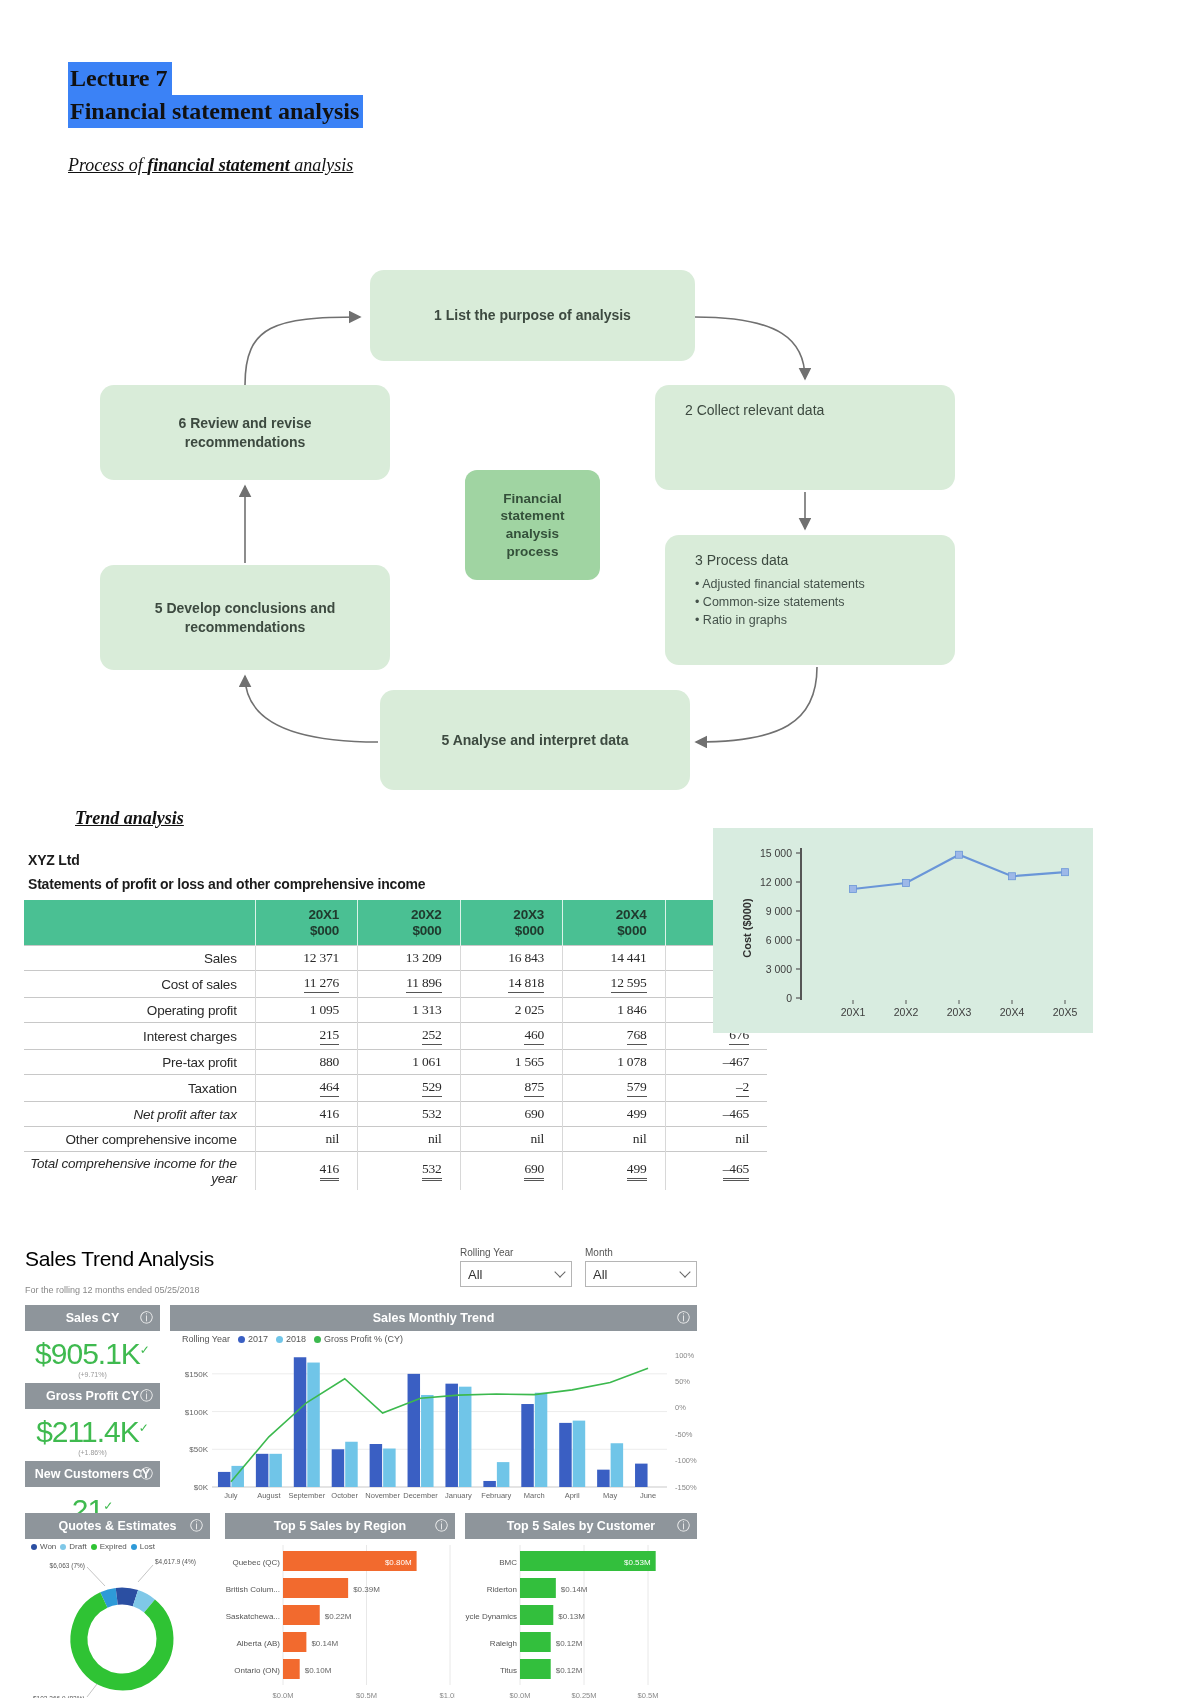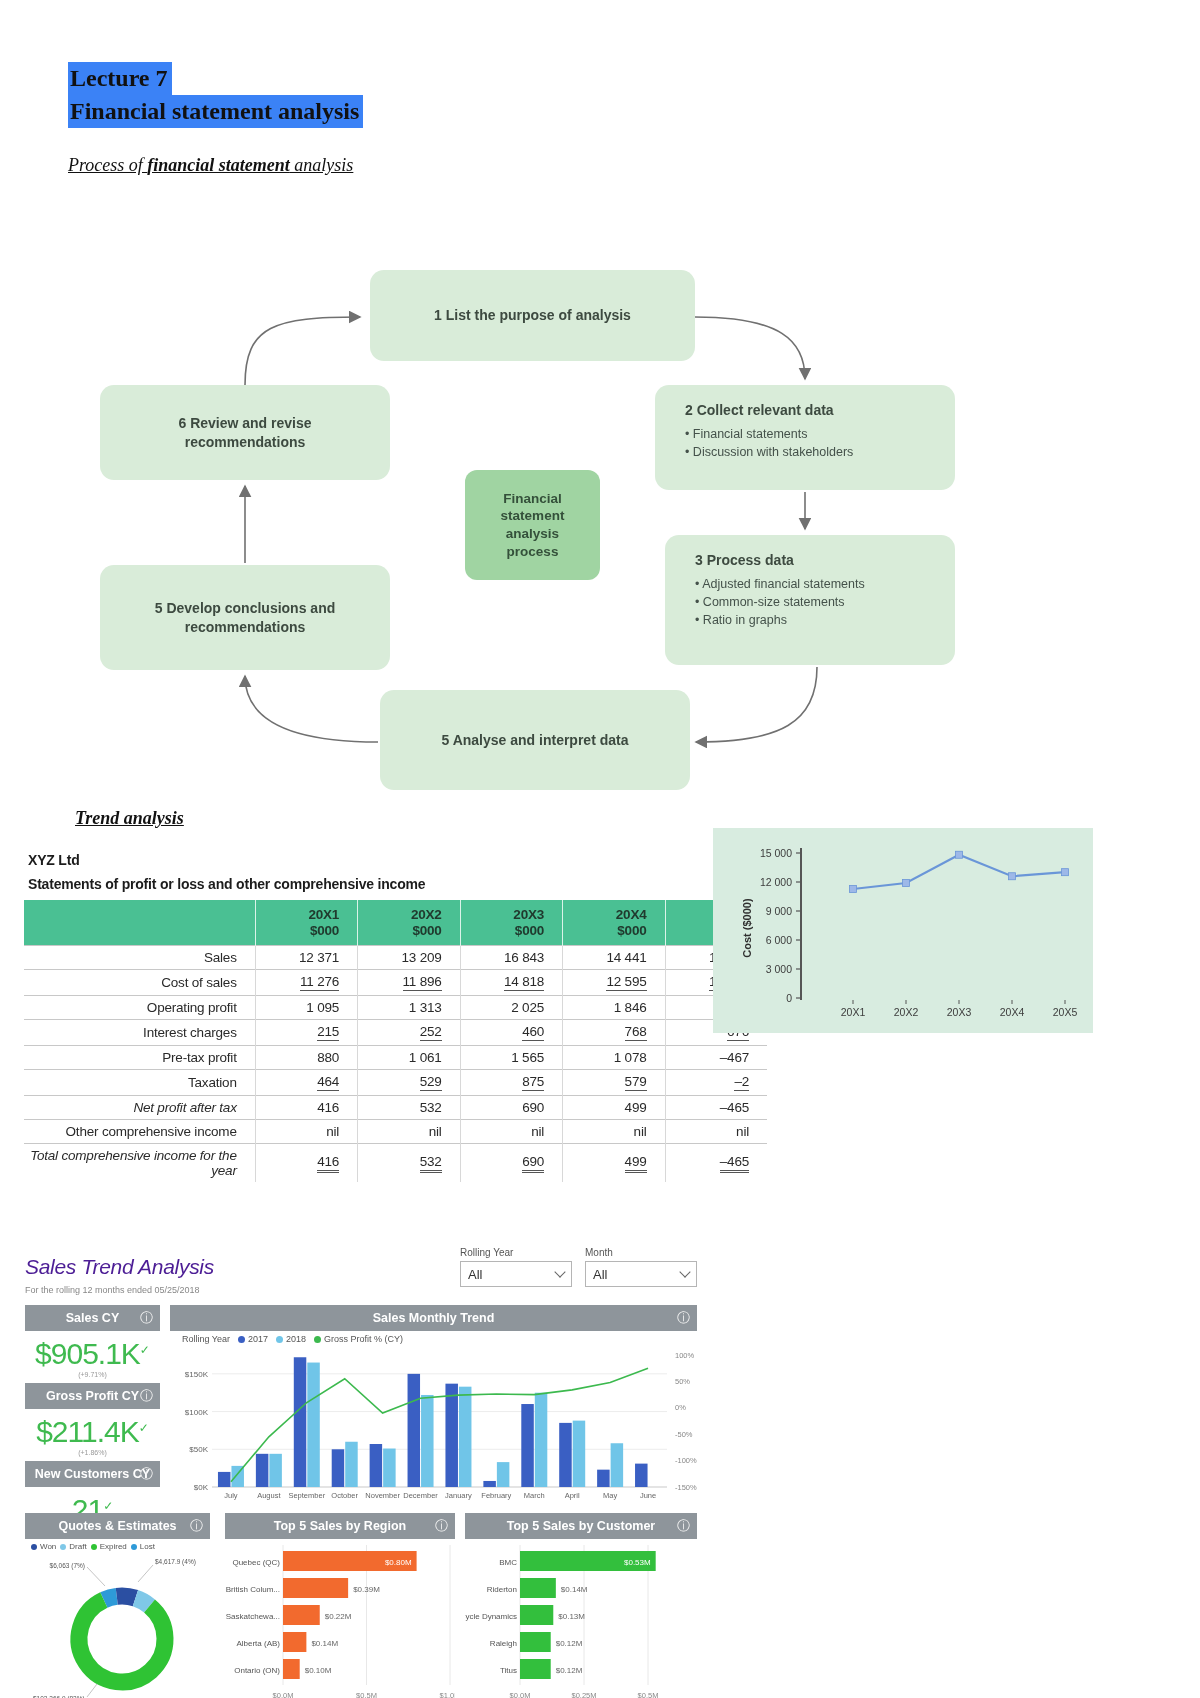--- a/index.html
+++ b/index.html
@@ -15,48 +15,48 @@
   .heading-process .bd{font-weight:bold;}
   .heading-trend{position:absolute;left:75px;top:808px;font-family:"Liberation Serif",serif;
                  font-size:18px;font-style:italic;font-weight:600;color:#111;text-decoration:underline;}
   
   .diagram{position:absolute;left:90px;top:255px;width:830px;height:560px;}
   .diagram svg.arrows{position:absolute;left:0;top:0;width:830px;height:560px;}
   .step-box{position:absolute;background:#d9ecd9;border-radius:14px;color:#3d4a40;
             font-size:14px;font-weight:600;line-height:1.35;}
   .step-box.centered{display:flex;align-items:center;justify-content:center;text-align:center;padding:6px 18px;box-sizing:border-box;}
   .step-box .inner{padding:16px 10px 10px 30px;}
-  .step-box .ttl{font-weight:700;}
+  .step-box .ttl{font-weight:400;}
   .step-box ul{margin:6px 0 0 0;padding:0;list-style:none;font-weight:400;font-size:12.5px;color:#44514a;}
   .step-box ul li{margin:1px 0;}
   .center-box{position:absolute;left:375px;top:215px;width:135px;height:110px;background:#a0d4a2;
               border-radius:12px;display:flex;align-items:center;justify-content:center;text-align:center;
               font-size:13.5px;font-weight:700;color:#34503a;padding:4px 14px;box-sizing:border-box;line-height:1.3;}
   
   .xyz{position:absolute;left:28px;top:852px;font-size:14px;font-weight:700;color:#1c1c1c;letter-spacing:-0.2px;}
   .stmt-title{position:absolute;left:28px;top:876px;font-size:14px;font-weight:700;color:#1c1c1c;letter-spacing:-0.2px;}
   table.stmt{position:absolute;left:24px;top:900px;width:743px;border-collapse:collapse;
              font-size:13.5px;color:#2a2a2a;letter-spacing:-0.2px;}
   table.stmt th,table.stmt td{padding:4px 18px 4px 0;text-align:right;vertical-align:middle;}
   table.stmt thead th{background:#4ac093;color:#203a2e;font-weight:700;line-height:1.15;padding-top:7px;padding-bottom:7px;}
   table.stmt thead th + th{border-left:1px solid rgba(255,255,255,0.8);}
   table.stmt thead th.lbl{width:248px;}
-  table.stmt tbody td{border-left:1px solid #d8d8d8;width:99px;}
+  table.stmt tbody td{border-left:1px solid #d8d8d8;width:99px;font-family:Liberation Serif, serif;}
   table.stmt tbody tr{border-top:1px solid #c8c8c8;}
   table.stmt tbody th{text-align:right;font-weight:400;padding-left:4px;}
   table.stmt tr.i th{font-style:italic;}
   table.stmt .val{display:inline-block;}
   table.stmt tr.u .val{border-bottom:1.5px solid #555;padding-bottom:1px;}
   table.stmt tr.uu .val{border-bottom:3px double #555;padding-bottom:1px;}
   
   #cost-chart{position:absolute;left:713px;top:828px;}
   svg text{font-family:"Liberation Sans",sans-serif;}
   
   .dash{position:absolute;left:20px;top:1243px;width:710px;height:455px;}
-  .dash-title{position:absolute;left:5px;top:12px;font-size:21px;font-weight:300;color:#4c1d95;letter-spacing:-0.3px;font-style:italic;}
+  .dash-title{position:absolute;left:5px;top:4px;font-size:21px;font-weight:300;color:#000000;letter-spacing:-0.3px;}
   .dash-sub{position:absolute;left:5px;top:42px;font-size:9px;color:#888;}
   .filter{position:absolute;width:112px;}
   .filter .flabel{font-size:10px;color:#555;margin-bottom:3px;}
   .filter .fbox{border:1px solid #b5b5b5;background:#fff;height:24px;display:flex;align-items:center;
                 justify-content:space-between;padding:0 7px;font-size:13px;color:#333;}
   .chev{width:7px;height:7px;border-right:1.4px solid #666;border-bottom:1.4px solid #666;
         transform:rotate(45deg);margin-top:-4px;}
   .panel-head{background:#8e959b;color:#fff;height:26px;display:flex;align-items:center;justify-content:center;
               font-size:12.5px;font-weight:600;position:relative;}
   .panel-head .info{position:absolute;right:7px;top:4px;font-size:13px;font-weight:400;color:#f2f2f2;}
@@ -101,24 +101,20 @@
         <path d="M288,487 C205,487 155,468 155,421" marker-end="url(#arw)"></path>
         <path d="M155,308 L155,231" marker-end="url(#arw)"></path>
       </g>
     </svg>
     <div class="step-box centered" style="left:280px;top:15px;width:325px;height:91px;">
         <span>1  List the purpose of analysis</span>
       </div>
     <div class="step-box" style="left:565px;top:130px;width:300px;height:105px;">
         <div class="inner">
           <div class="ttl">2  Collect relevant data</div>
-          <ul>
-            <li>• Financial statements</li>
-            <li>• Discussion with stakeholders</li>
-          </ul>
         </div>
       </div>
     <div class="step-box" style="left:575px;top:280px;width:290px;height:130px;">
         <div class="inner">
           <div class="ttl">3  Process data</div>
           <ul>
             <li>• Adjusted financial statements</li>
             <li>• Common-size statements</li>
             <li>• Ratio in graphs</li>
           </ul>

